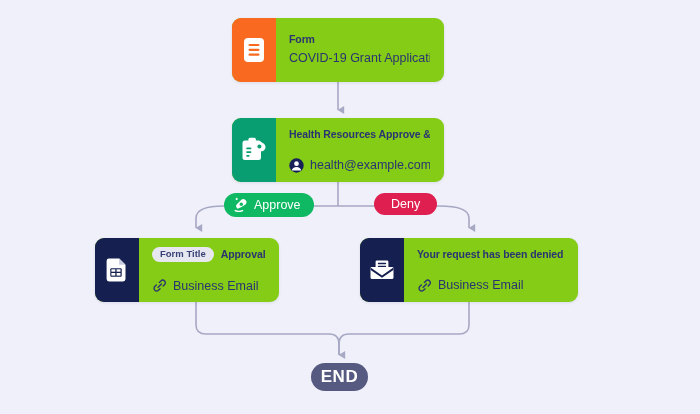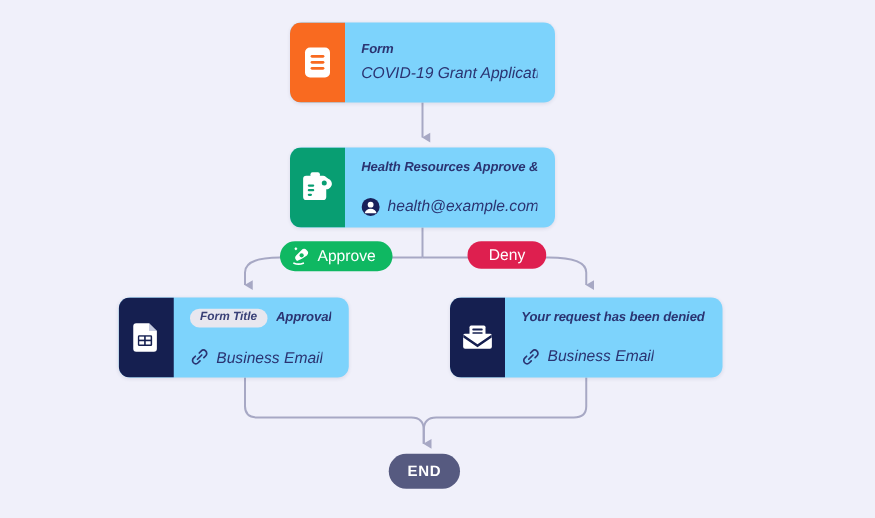--- a/index.html
+++ b/index.html
@@ -25,26 +25,25 @@
     width: 700px;
     height: 414px;
     pointer-events: none;
   }
 
   
   .node-card {
     position: absolute;
     display: flex;
     align-items: stretch;
-    background: #7dd3fc;
+    background: #84cc16;
     border-radius: 9px;
     box-shadow: 0 1px 3px rgba(40, 45, 90, 0.10);
     overflow: hidden;
     z-index: 3;
-    font-style: italic;
   }
   .icon-block {
     width: 44px;
     flex: 0 0 44px;
     display: flex;
     align-items: center;
     justify-content: center;
   }
   .icon-orange { background: #f96a20; }
   .icon-green  { background: #089e72; }
@@ -145,21 +144,21 @@
     height: 28px;
     background: #565a80;
     border-radius: 14px;
     display: flex;
     align-items: center;
     justify-content: center;
     z-index: 4;
   }
   #end-node .end-label {
     color: #ffffff;
-    font-size: 12px;
+    font-size: 17px;
     font-weight: bold;
     letter-spacing: 0.6px;
   }
 </style>
 </head>
 <body>
 
 <div id="canvas">
 
   <svg id="connectors" viewBox="0 0 700 414" width="700" height="414">

